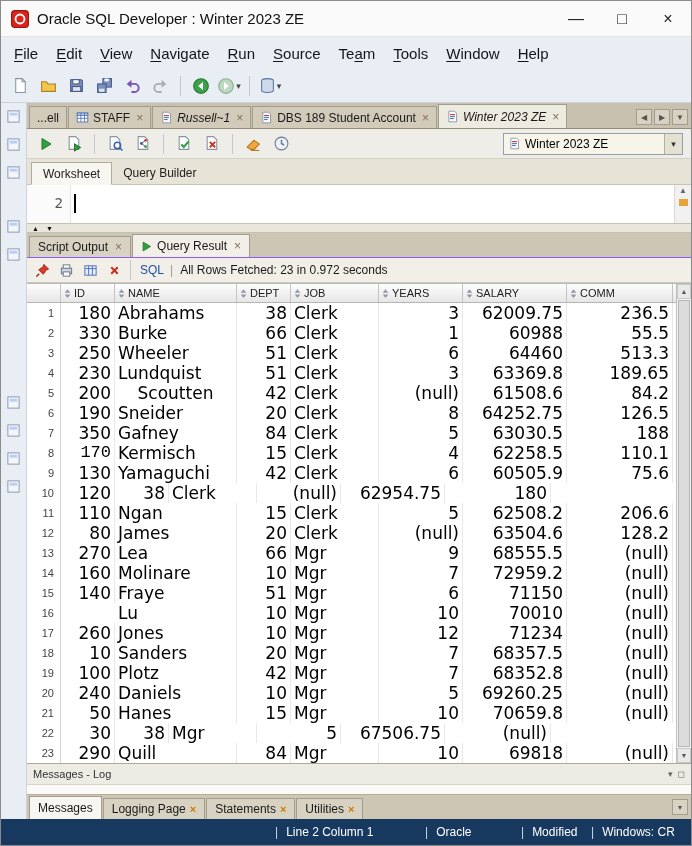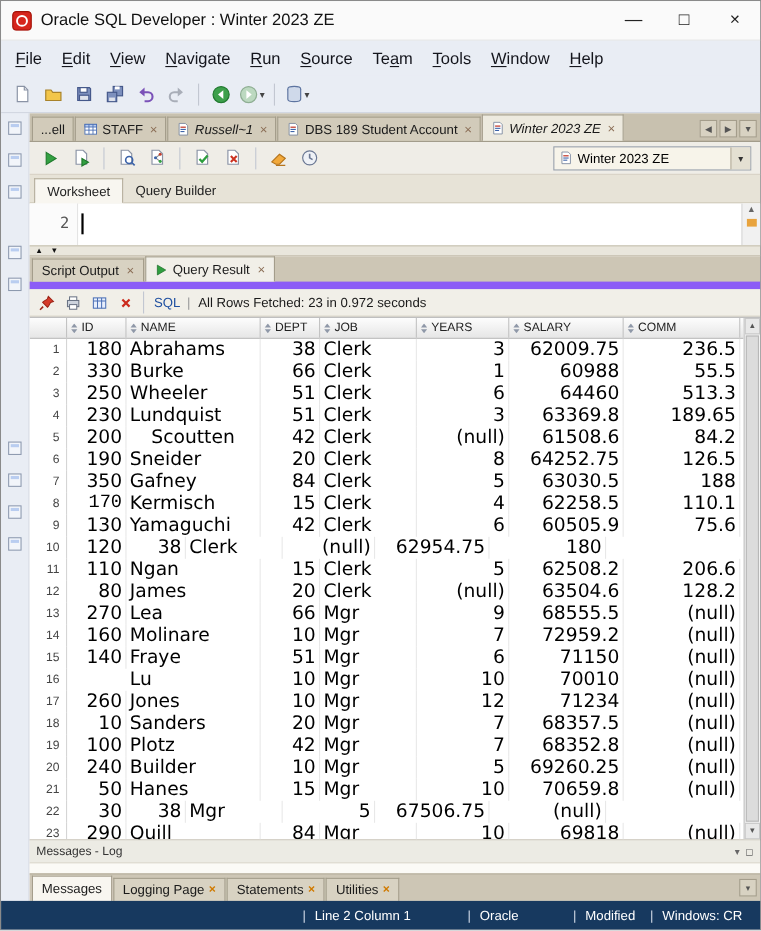--- a/index.html
+++ b/index.html
@@ -79,21 +79,21 @@
     display:flex; flex-direction:column; align-items:center; font-size:8px; color:#666; padding-top:1px; }
   .mod-marker { width:9px; height:7px; background:#e8a33d; margin-top:4px; }
 
   
   .splitter { flex:0 0 10px; background:#e9e6dc; border-top:1px solid #c6c0b0;
     border-bottom:1px solid #c6c0b0; display:flex; align-items:center; padding-left:5px; gap:7px;
     font-size:7px; color:#111; line-height:1; }
 
   
   .result-tabs { flex:0 0 25px; display:flex; align-items:flex-end; background:#cdc6b5;
-    border-bottom:7px solid #8b5cf6; padding-left:2px; }
+    border-bottom:1px solid #8b5cf6; padding-left:2px; }
   .res-tab { height:21px; display:flex; align-items:center; gap:5px; padding:0 8px; font-size:12px;
     background:#d8d2c2; border:1px solid #a49d8b; border-bottom:none; margin-right:1px; color:#1a1a1a; }
   .res-tab.active { background:#f1efe8; height:23px; }
 
   
   .result-toolbar { flex:0 0 25px; display:flex; align-items:center; background:#f1efe8;
     border-bottom:1px solid #cfc9bb; padding-left:4px; }
   .result-toolbar .tb-btn { min-width:22px; height:22px; }
   .sql-label { color:#1e4fa0; font-size:12px; margin:0 6px 0 4px; }
   .rt-pipe { color:#999; margin-right:7px; font-size:12px; }
@@ -734,21 +734,21 @@
               <div class="g-cell" style="width: 122px; text-align: left;">Plotz</div>
               <div class="g-cell" style="width: 54px; text-align: right;">42</div>
               <div class="g-cell" style="width: 88px; text-align: left;">Mgr</div>
               <div class="g-cell" style="width: 84px; text-align: right;">7</div>
               <div class="g-cell" style="width: 104px; text-align: right;">68352.8</div>
               <div class="g-cell" style="width: 106px; text-align: right;">(null)</div>
             </div>
             <div class="g-row">
               <div class="g-cell rownum" style="width: 34px;">20</div>
               <div class="g-cell" style="width: 54px; text-align: right;">240</div>
-              <div class="g-cell" style="width: 122px; text-align: left;">Builder</div>
+              <div class="g-cell" style="width: 122px; text-align: left;">Daniels</div>
               <div class="g-cell" style="width: 54px; text-align: right;">10</div>
               <div class="g-cell" style="width: 88px; text-align: left;">Mgr</div>
               <div class="g-cell" style="width: 84px; text-align: right;">5</div>
               <div class="g-cell" style="width: 104px; text-align: right;">69260.25</div>
               <div class="g-cell" style="width: 106px; text-align: right;">(null)</div>
             </div>
             <div class="g-row">
               <div class="g-cell rownum" style="width: 34px;">21</div>
               <div class="g-cell" style="width: 54px; text-align: right;">50</div>
               <div class="g-cell" style="width: 122px; text-align: left;">Hanes</div>

